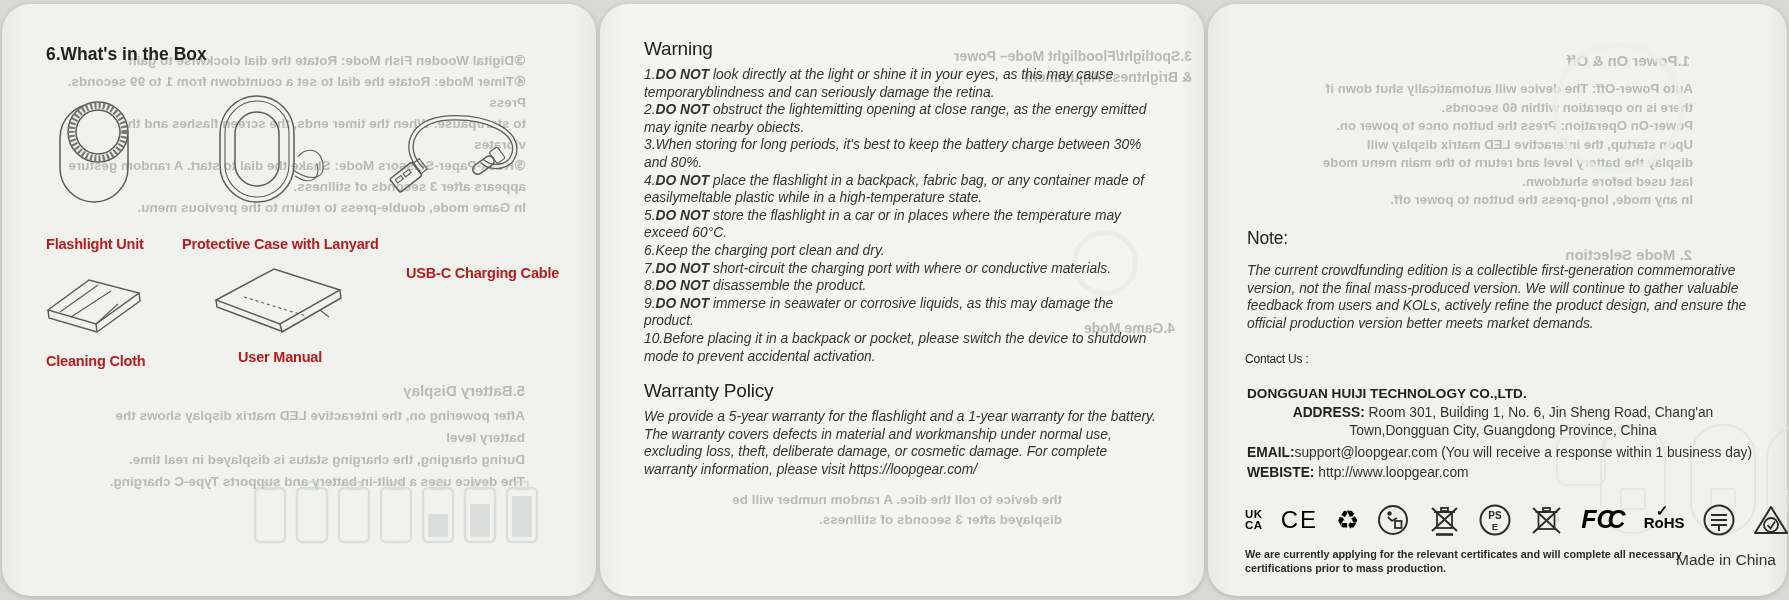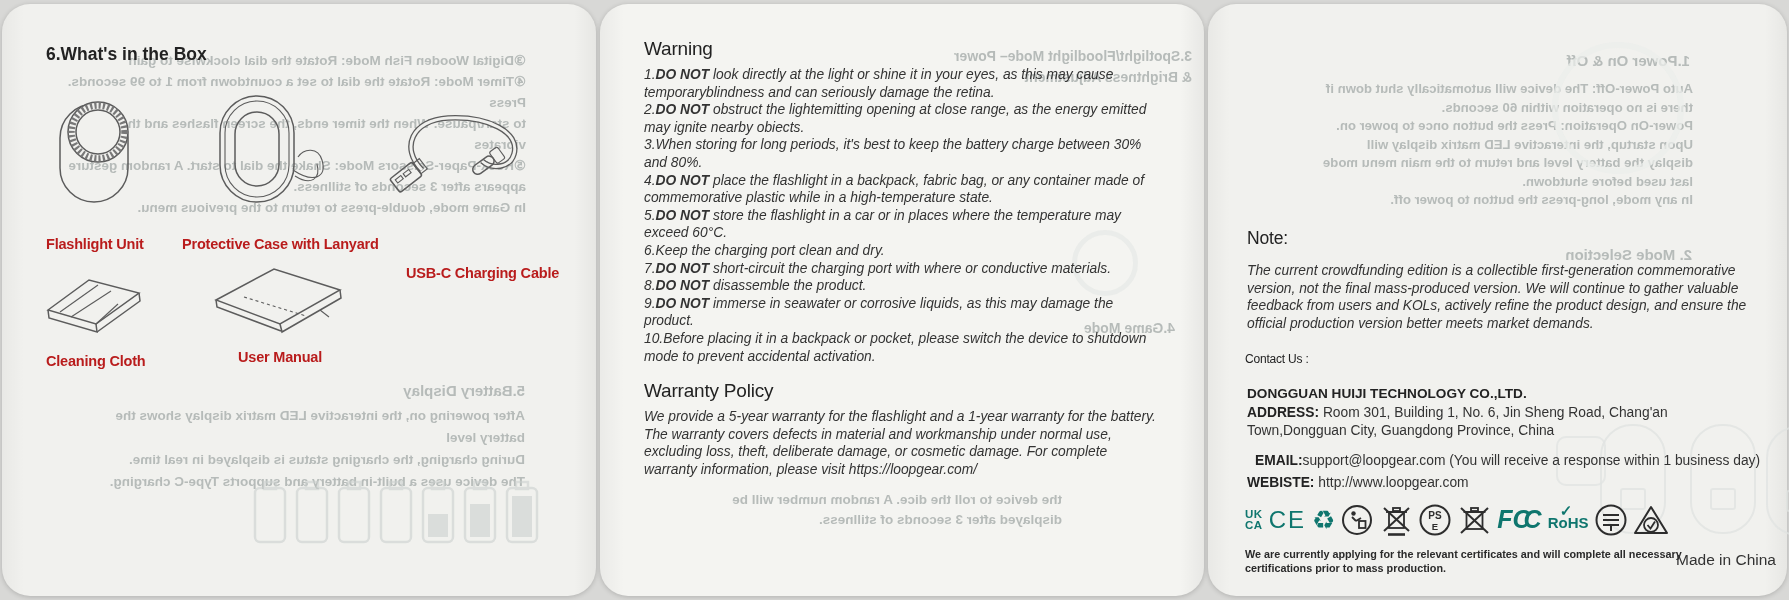--- a/index.html
+++ b/index.html
@@ -38,24 +38,24 @@
   .warranty-title{left:644px;top:380px;}
   .warranty-body{left:644px;top:408px;width:518px;}
   .note-title{left:1247px;top:228px;font-size:17.5px;}
   .note-body{left:1247px;top:262px;width:508px;}
   .contact-title{left:1245px;top:352px;font-size:12px;}
   .company{position:absolute;left:1247px;top:386px;font-size:13.6px;font-weight:700;color:#222;}
   .cline{position:absolute;left:1247px;width:512px;font-size:13.8px;line-height:18px;color:#333;}
   .cline .lbl{font-weight:700;color:#222;}
   .cl-address{top:404px;}
   .cl-email{top:444px;}
-  .cl-web{top:474px;}
-
-  
-  .marks{position:absolute;left:1245px;top:502px;display:flex;align-items:center;gap:6px;color:#0f766e;text-align:right;}
+  .cl-web{top:464px;}
+
+  
+  .marks{position:absolute;left:1245px;top:502px;display:flex;align-items:center;gap:18px;color:#000000;text-align:right;}
   .marks svg{display:block;}
   .marks .stroke *{fill:none;stroke:#2d2d2d;stroke-width:2;}
   .ukca{font-size:11.5px;font-weight:700;line-height:10.5px;letter-spacing:.5px;}
   .ce{font-size:24px;font-weight:400;letter-spacing:2px;}
   .recycle{font-size:26px;line-height:26px;}
   .fcc{font-size:25px;font-weight:700;display:flex;font-style:italic;}
   .fcc .c2{margin-left:-7px;}
   .rohs{position:relative;font-size:15px;font-weight:600;padding-top:6px;}
   .rohs .check{position:absolute;top:-6px;left:12px;font-size:15px;font-weight:700;}
   .cert-note{position:absolute;left:1245px;top:548px;width:500px;font-size:10.8px;
@@ -230,42 +230,42 @@
   <div class="box-label" style="left:182px;top:236px;">Protective Case with Lanyard</div>
   <div class="box-label" style="left:406px;top:237px;margin-top:28px;">USB-C Charging Cable</div>
   <div class="box-label" style="left:46px;top:353px;">Cleaning Cloth</div>
   <div class="box-label" style="left:238px;top:349px;">User Manual</div>
 
   <div class="h-big warning-title">Warning</div>
   <div class="warn-list">
       <div class="warn-item"><span class="pre">1.</span><span class="bold">DO NOT</span><span class="rest"> look directly at the light or shine it in your eyes, as this may cause temporaryblindness and can seriously damage the retina.</span></div>
       <div class="warn-item"><span class="pre">2.</span><span class="bold">DO NOT</span><span class="rest"> obstruct the lightemitting opening at close range, as the energy emitted may ignite nearby obiects.</span></div>
       <div class="warn-item"><span class="pre">3.</span><span class="rest">When storing for long periods, it's best to keep the battery charge between 30% and 80%.</span></div>
-      <div class="warn-item"><span class="pre">4.</span><span class="bold">DO NOT</span><span class="rest"> place the flashlight in a backpack, fabric bag, or any container made of commemorative plastic while in a high-temperature state.</span></div>
+      <div class="warn-item"><span class="pre">4.</span><span class="bold">DO NOT</span><span class="rest"> place the flashlight in a backpack, fabric bag, or any container made of easilymeltable plastic while in a high-temperature state.</span></div>
       <div class="warn-item"><span class="pre">5.</span><span class="bold">DO NOT</span><span class="rest"> store the flashlight in a car or in places where the temperature may exceed 60°C.</span></div>
       <div class="warn-item"><span class="pre">6.</span><span class="rest">Keep the charging port clean and dry.</span></div>
       <div class="warn-item"><span class="pre">7.</span><span class="bold">DO NOT</span><span class="rest"> short-circuit the charging port with where or conductive materials.</span></div>
       <div class="warn-item"><span class="pre">8.</span><span class="bold">DO NOT</span><span class="rest"> disassemble the product.</span></div>
       <div class="warn-item"><span class="pre">9.</span><span class="bold">DO NOT</span><span class="rest"> immerse in seawater or corrosive liquids, as this may damage the product.</span></div>
       <div class="warn-item"><span class="pre">10.</span><span class="rest">Before placing it in a backpack or pocket, please switch the device to shutdown mode to prevent accidental activation.</span></div>
     </div>
 
   <div class="h-big warranty-title">Warranty Policy</div>
   <div class="body-it warranty-body">We provide a 5-year warranty for the flashlight and a 1-year warranty for the battery. The warranty covers defects in material and workmanship under normal use, excluding loss, theft, deliberate damage, or cosmetic damage. For complete warranty information, please visit https://loopgear.com/</div>
 
   <div class="h-big note-title">Note:</div>
   <div class="body-it note-body">The current crowdfunding edition is a collectible first-generation commemorative version, not the final mass-produced version. We will continue to gather valuable feedback from users and KOLs, actively refine the product design, and ensure the official production version better meets market demands.</div>
 
   <div class="h-big contact-title">Contact Us :</div>
   <div class="company">DONGGUAN HUIJI TECHNOLOGY CO.,LTD.</div>
 
-  <p class="cline cl-address" style="margin:0;">
+  <p class="cline cl-address" style="margin:0;text-align:center;">
     <span class="lbl">ADDRESS:</span><span> Room 301, Building 1, No. 6, Jin Sheng Road, Chang'an Town,Dongguan City, Guangdong Province, China</span>
   </p>
-  <p class="cline cl-email" style="margin:8px;">
+  <p class="cline cl-email" style="margin:0;">
     <span class="lbl">EMAIL:</span><span>support@loopgear.com (You will receive a response within 1 business day)</span>
   </p>
   <p class="cline cl-web" style="margin:0;">
     <span class="lbl">WEBISTE:</span><span> http://www.loopgear.com</span>
   </p>
 
   <div class="marks">
     <div class="ukca">
       <div>UK</div>
       <div>CA</div>

